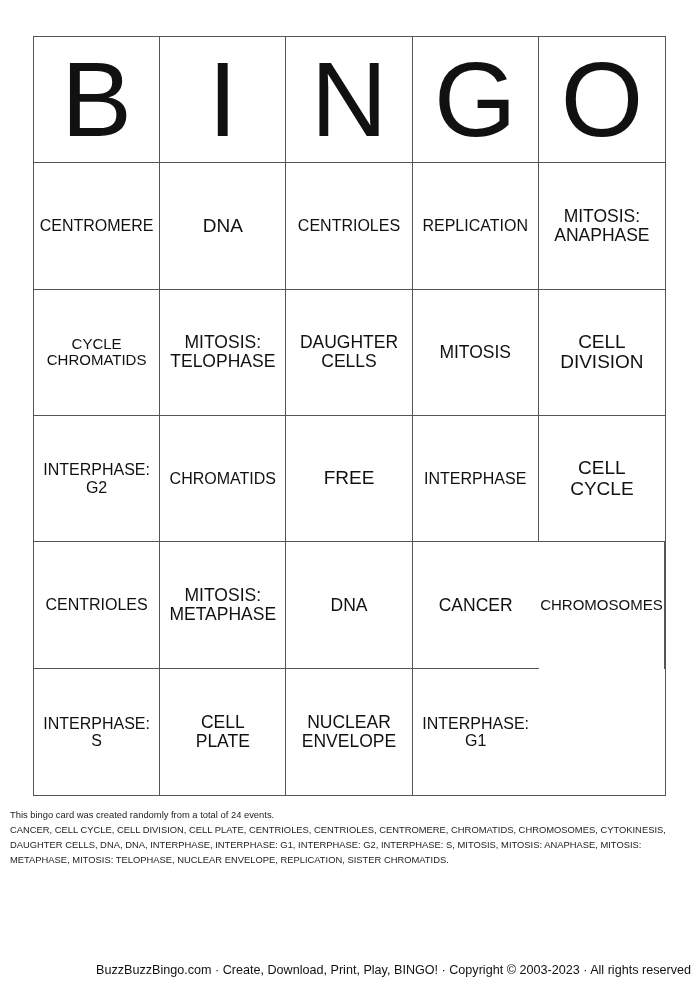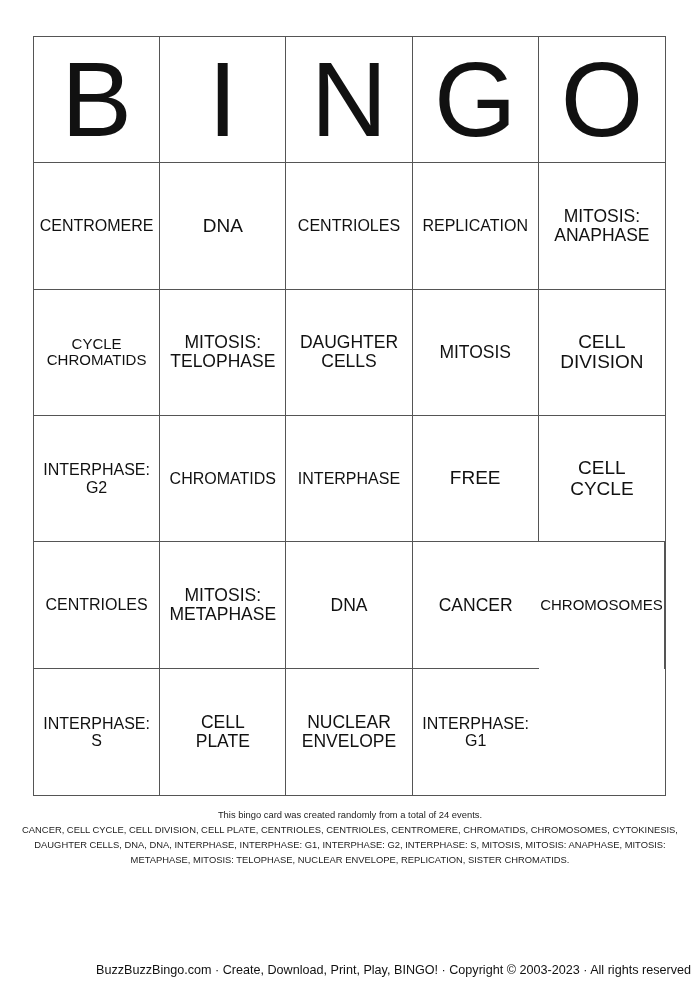--- a/index.html
+++ b/index.html
@@ -52,21 +52,20 @@
     .s19 { font-size: 19px; }
     .s15 { font-size: 15px; }
     .note {
       position: absolute;
       left: 10px;
       top: 807px;
       width: 680px;
       font-size: 9.4px;
       line-height: 15px;
       color: #222;
-      text-align: center;
     }
     .footer {
       position: absolute;
       left: 0;
       top: 963px;
       width: 699px;
       text-align: center;
       font-size: 12.6px;
       color: #111;
       padding-left: 44px;
@@ -96,22 +95,22 @@
 TELOPHASE</div>
   <div class="cell s18">DAUGHTER
 CELLS</div>
   <div class="cell s18">MITOSIS</div>
   <div class="cell s19 c5">CELL
 DIVISION</div>
 
   <div class="cell s16">INTERPHASE:
 G2</div>
   <div class="cell s16">CHROMATIDS</div>
+  <div class="cell s19">FREE</div>
   <div class="cell s16">INTERPHASE</div>
-  <div class="cell s19">FREE</div>
   <div class="cell s19 c5">CELL
 CYCLE</div>
 
   <div class="cell s16">CENTRIOLES</div>
   <div class="cell s18">MITOSIS:
 METAPHASE</div>
   <div class="cell s18">DNA</div>
   <div class="cell s18 c5">CANCER</div>
 
   <div class="cell s15 r6">CHROMOSOMES</div>

